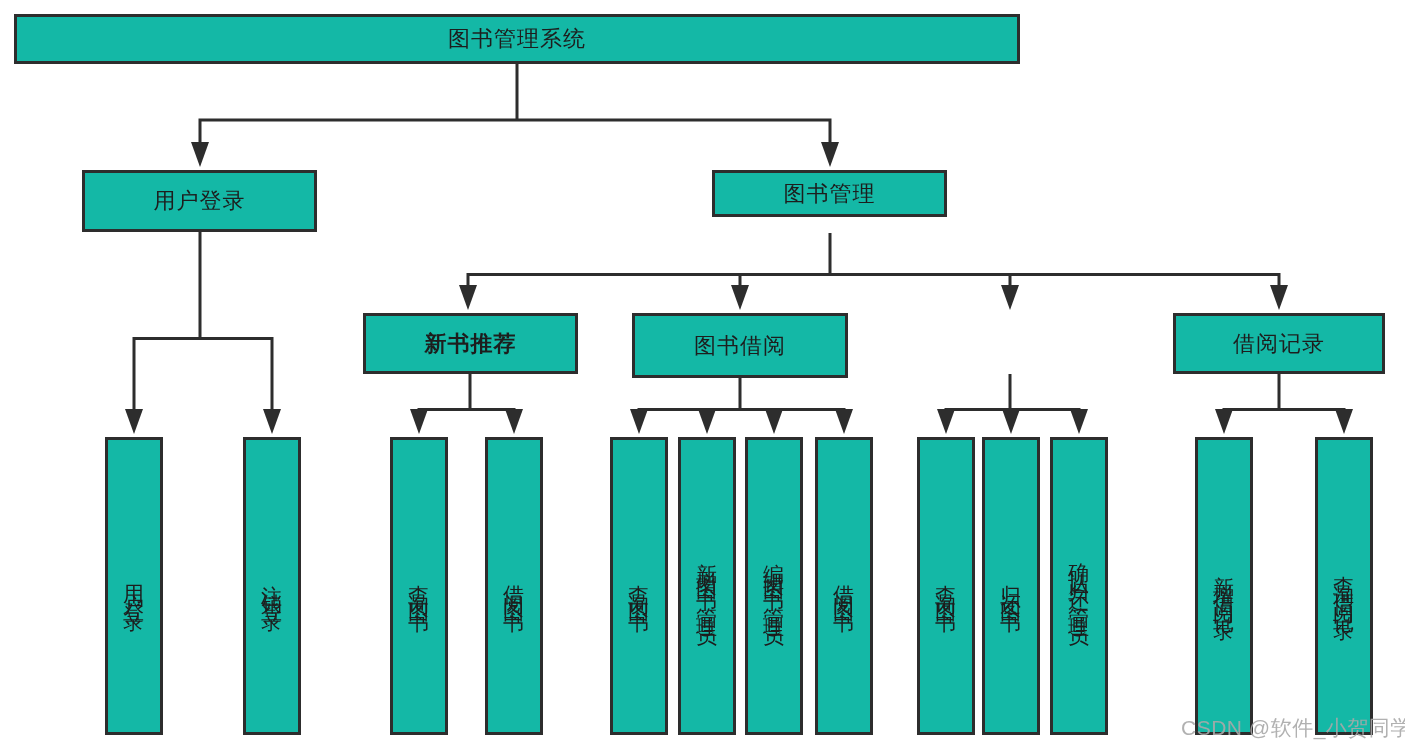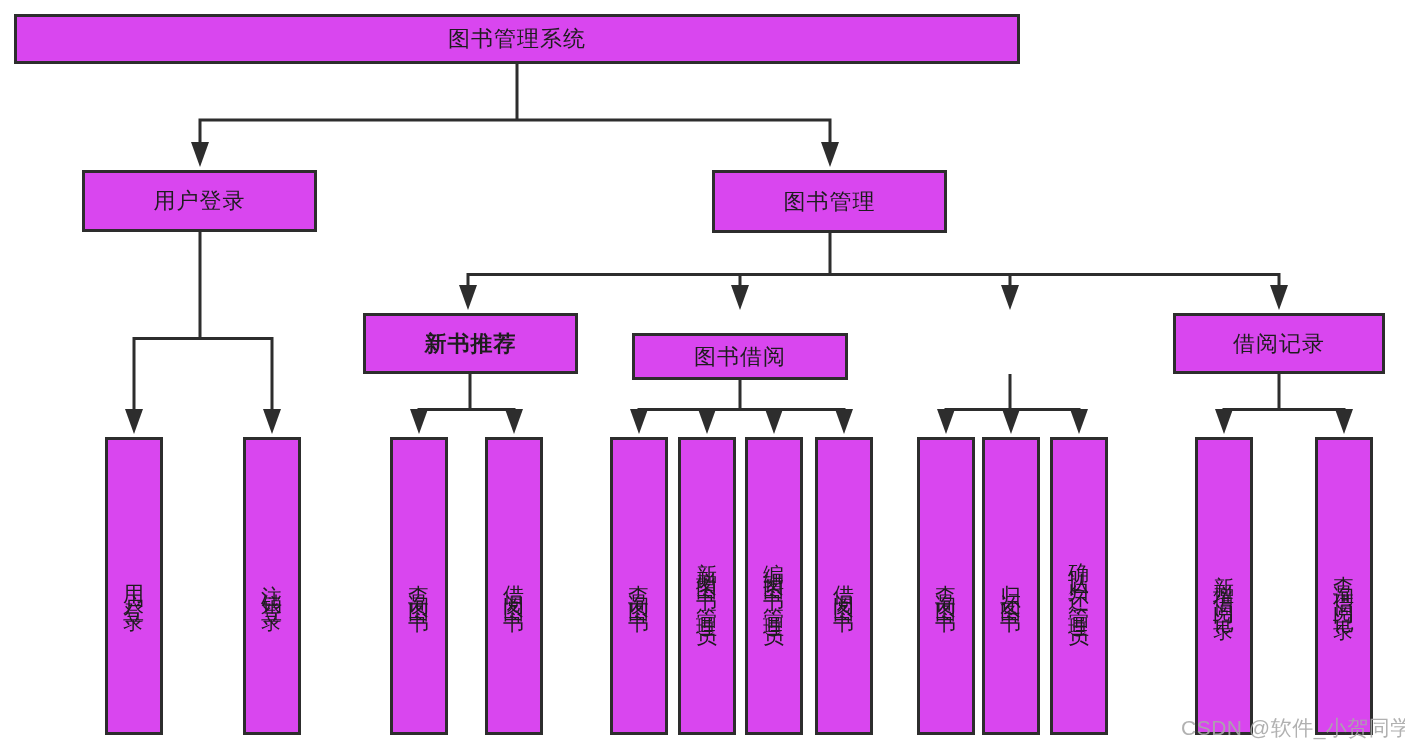--- a/index.html
+++ b/index.html
@@ -9,21 +9,21 @@
     height: 747px;
     background: #ffffff;
     font-family: "Liberation Sans", "DejaVu Sans", sans-serif;
     overflow: hidden;
   }
   .lines { position: absolute; left: 0; top: 0; width: 1405px; height: 747px; }
   .node {
     position: absolute;
     box-sizing: border-box;
     border: 3px solid #2d2d2d;
-    background: #d946ef;
+    background: #14b8a6;
     color: #1d1d1d;
     display: flex;
     align-items: center;
     justify-content: center;
   }
   .hbox { font-size: 22px; letter-spacing: 1px; }
   .vbox {
     font-size: 21px;
     writing-mode: vertical-rl;
     letter-spacing: 9px;
@@ -83,24 +83,24 @@
       <polygon points="1002,409 1020,409 1011,434"></polygon>
       <polygon points="1070,409 1088,409 1079,434"></polygon>
       <polygon points="1215,409 1233,409 1224,434"></polygon>
       <polygon points="1335,409 1353,409 1344,434"></polygon>
     </g>
   </svg>
 
   <div class="node hbox" style="left:14px; top:14px; width:1006px; height:50px;">图书管理系统</div>
 
   <div class="node hbox" style="left:82px; top:170px; width:235px; height:62px;">用户登录</div>
-  <div class="node hbox" style="left:712px; top:170px; width:235px; height:63px;">图书管理</div>
+  <div class="node hbox" style="left:712px; top:170px; width:235px; height:47px;">图书管理</div>
 
   <div class="node hbox" style="left:363px; top:313px; width:215px; height:61px;font-weight:bold;">新书推荐</div>
-  <div class="node hbox" style="left:632px; top:313px; width:216px; height:47px;margin-top:20px;">图书借阅</div>
+  <div class="node hbox" style="left:632px; top:313px; width:216px; height:65px;">图书借阅</div>
   <div class="node hbox" style="left:1173px; top:313px; width:212px; height:61px;">借阅记录</div>
 
   <div class="node vbox" style="left:105px; top:437px; width:58px; height:298px;">用户登录</div>
   <div class="node vbox" style="left:243px; top:437px; width:58px; height:298px;">注销登录</div>
 
   <div class="node vbox" style="left:390px; top:437px; width:58px; height:298px;">查询图书</div>
   <div class="node vbox" style="left:485px; top:437px; width:58px; height:298px;">借阅图书</div>
 
   <div class="node vbox" style="left:610px; top:437px; width:58px; height:298px;">查询图书</div>
   <div class="node vbox" style="left:678px; top:437px; width:58px; height:298px;">新增图书（管理员）</div>

